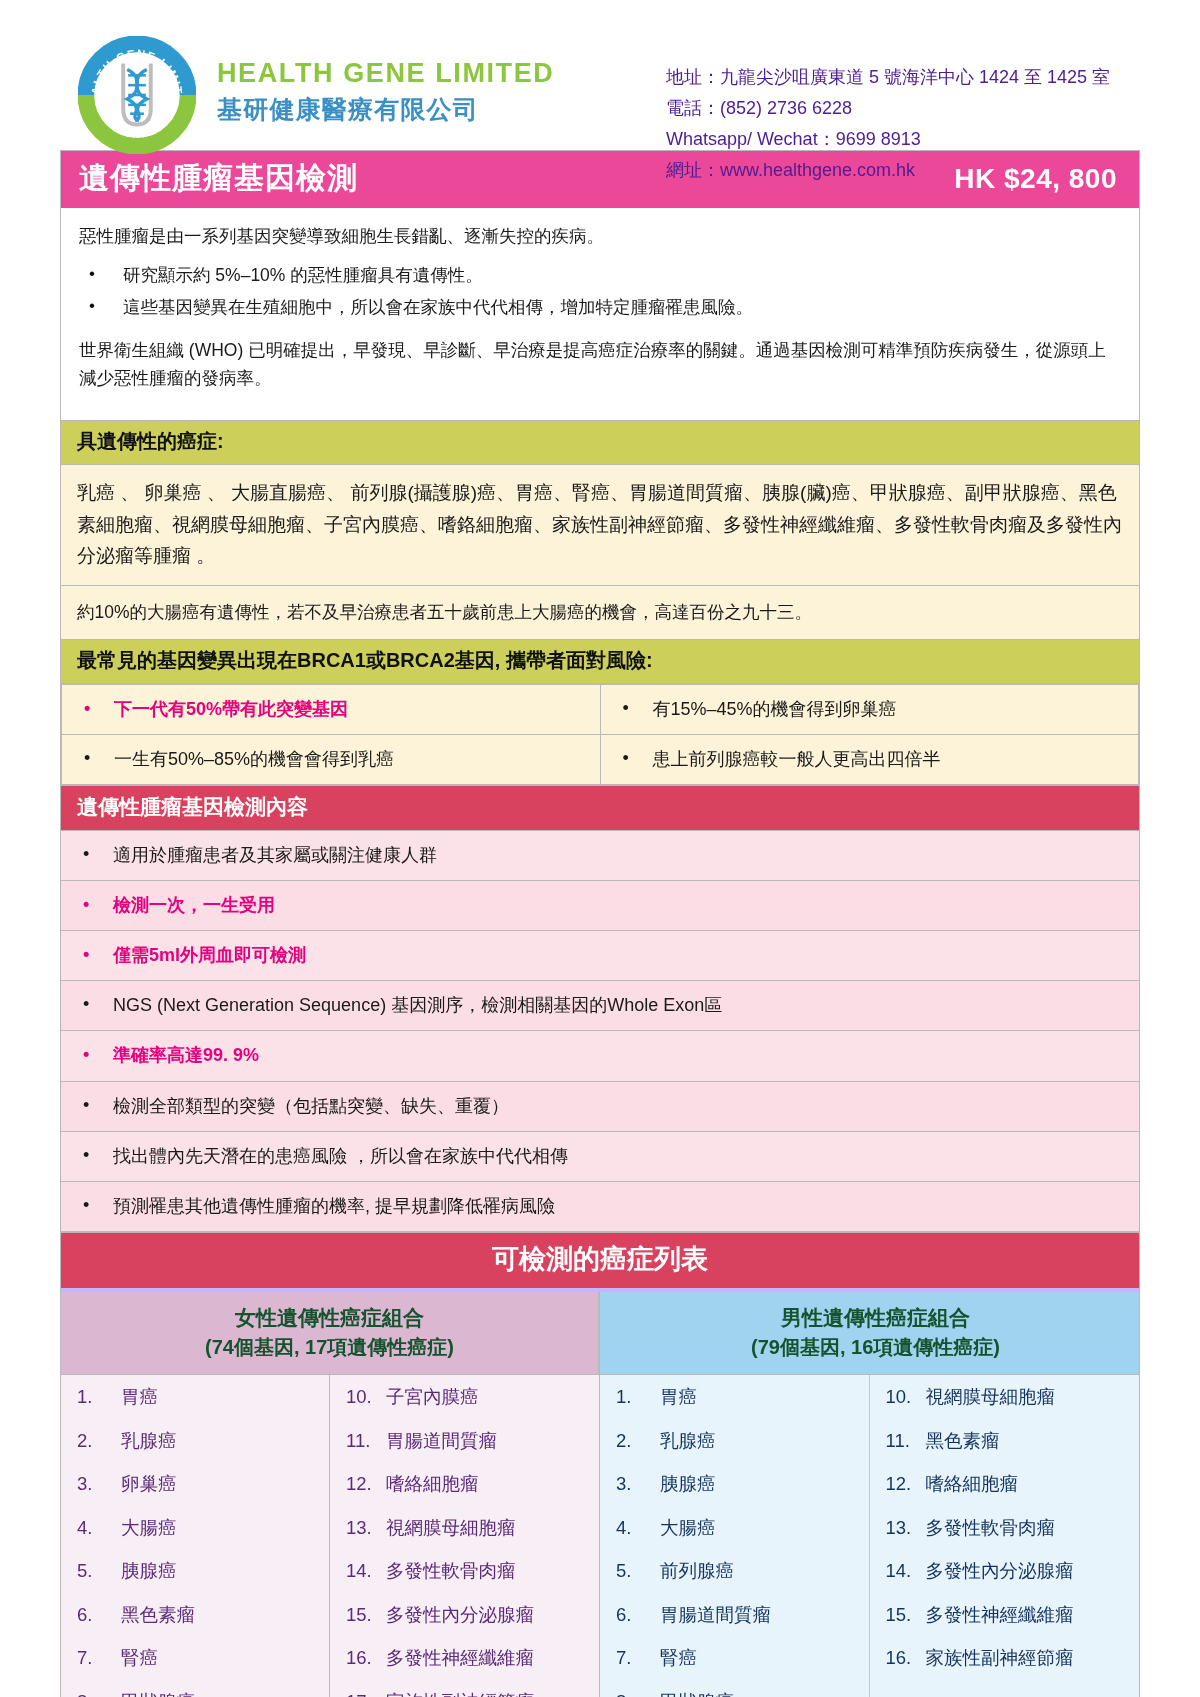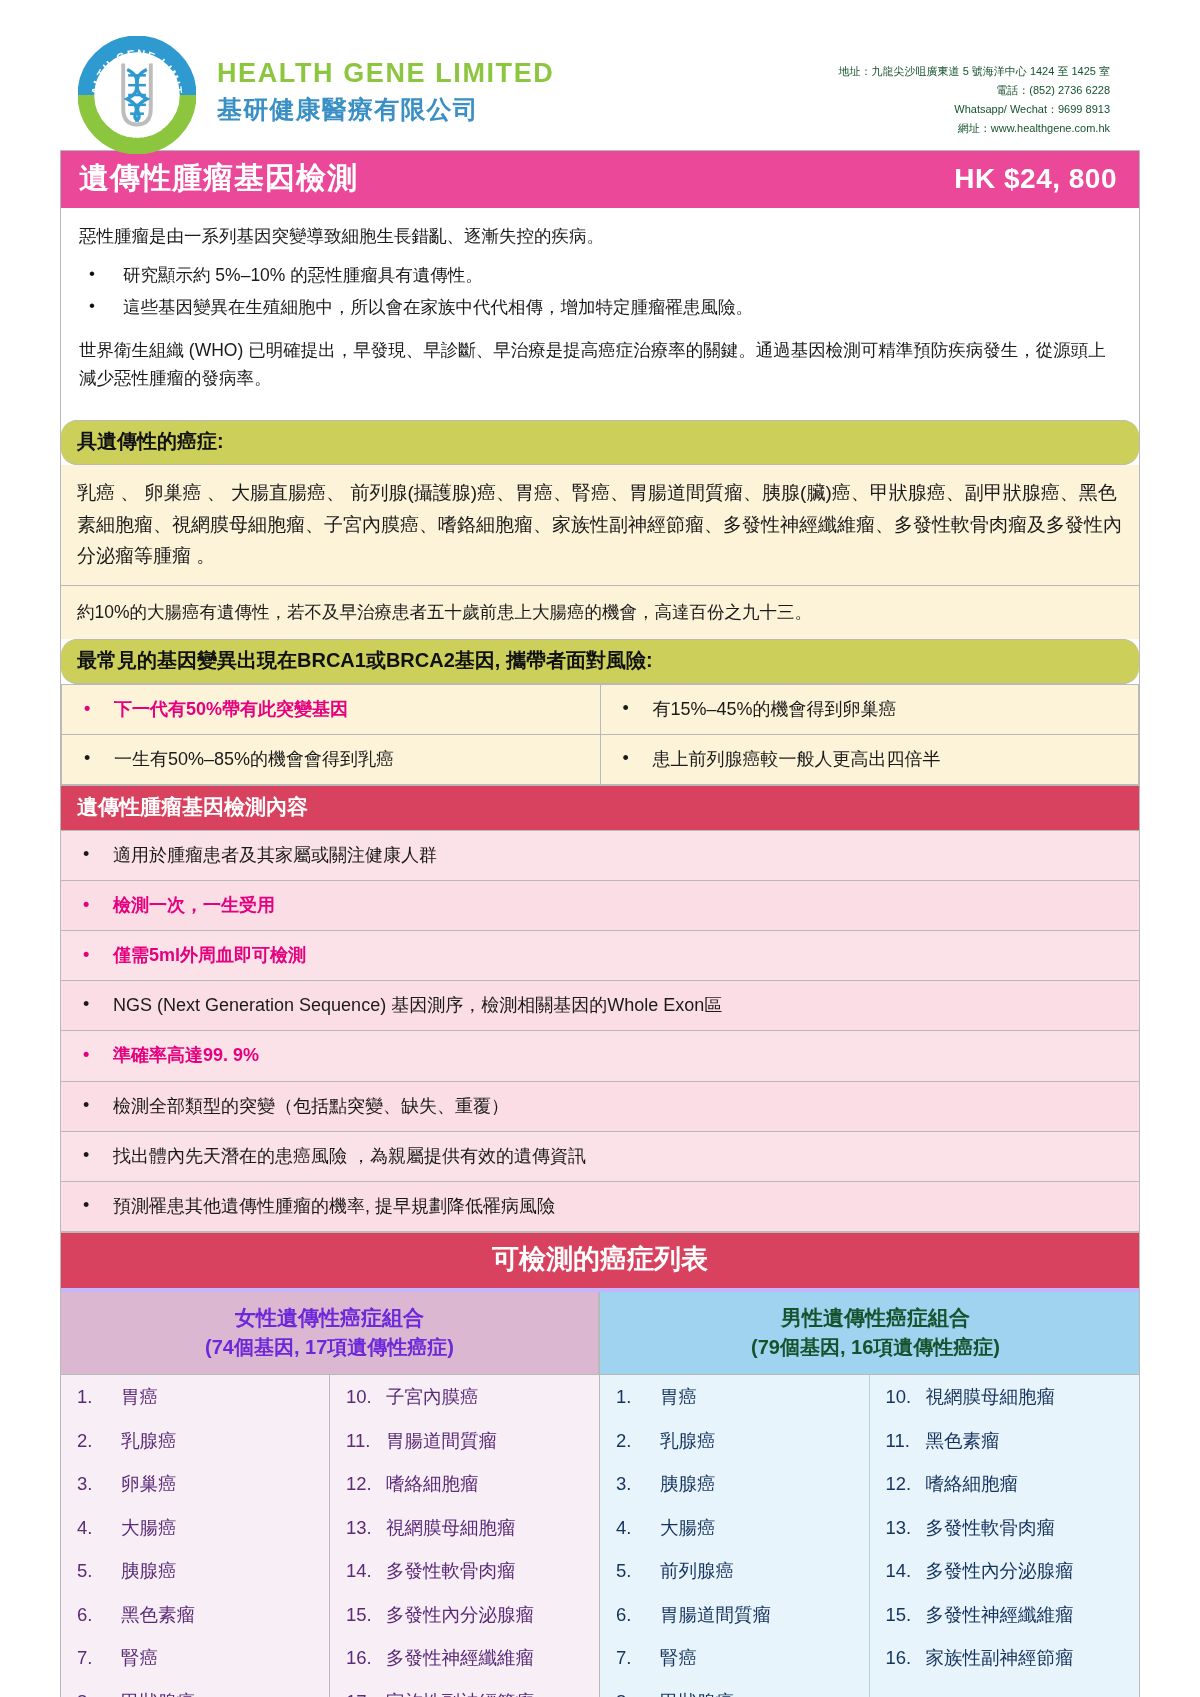--- a/index.html
+++ b/index.html
@@ -23,21 +23,21 @@
   .brand-en {
     font-size: 27px; font-weight: bold; letter-spacing: 1.6px;
     color: #8cc63f; line-height: 1.18; white-space: nowrap;
   }
   .brand-zh {
     font-size: 25px; font-weight: bold; letter-spacing: 1.2px;
     color: #3a8fc4; line-height: 1.3; margin-top: 3px; white-space: nowrap;
   }
   .contact {
     margin-left: auto; padding-top: 26px; padding-right: 30px;
-    font-size: 11px; color: #14532d; line-height: 1.72; text-align: right;
+    font-size: 18px; color: #4c1d95; line-height: 1.72; text-align: left;
   }
   .contact div { white-space: nowrap; }
 
   
   .card {
     margin: 0 60px; width: 1080px;
     border: 1px solid #b9b9b9;
     background: #fff;
   }
 
@@ -62,21 +62,21 @@
   .intro ul li::before {
     content: "•"; position: absolute; left: 10px; top: -1px;
     font-size: 17px; color: #111;
   }
 
   
   .bar-olive {
     background: #ccd05a; color: #111;
     font-size: 20px; font-weight: bold;
     padding: 7px 16px 9px 16px;
-    border-top: 1px solid #b9b9b9; border-bottom: 1px solid #b9b9b9; border-radius: 16px;
+    border-top: 1px solid #b9b9b9; border-bottom: 1px solid #b9b9b9;
   }
   .bar-pink {
     background: #d9425f; color: #fff;
     font-size: 21px; font-weight: bold;
     padding: 7px 16px 9px 16px;
     border-top: 1px solid #b9b9b9; border-bottom: 1px solid #b9b9b9;
   }
   .bar-pink-center {
     background: #d9425f; color: #fff;
     font-size: 27px; font-weight: bold; text-align: center;
@@ -117,21 +117,21 @@
 
   
   .panels { display: flex; width: 100%; }
   .panel { width: 50%; }
   .panel-head {
     text-align: center; font-size: 21px; font-weight: bold;
     line-height: 1.42; padding: 11px 8px 13px 8px;
     border-bottom: 1px solid #b9b9b9;
   }
   .panel-head .sub { font-size: 20px; font-weight: bold; display:block; }
-  .panel-f .panel-head { background: #dcb7d2; color: #6d28d9; border-right: 1px solid #b9b9b9; }
+  .panel-f .panel-head { background: #dcb7d2; color: #14532d; border-right: 1px solid #b9b9b9; }
   .panel-m .panel-head { background: #9fd3ef; color: #14532d; padding-left: 20px; }
   .panel-f { border-right: 1px solid #b9b9b9; }
 
   .cols { display: flex; height: 424px; }
   .col { width: 50%; padding: 10px 0 0 0; }
   .panel-f .col { background: #f7eef6; color: #5b2a78; }
   .panel-f .col-a { border-right: 1px solid #c9b2c9; }
   .panel-m .col { background: #e8f4fc; color: #14335e; }
   .panel-m .col-a { border-right: 1px solid #b4cfe2; }
 
@@ -246,21 +246,21 @@
       <div class="crow">
           <span class="bul">NGS (Next Generation Sequence) 基因測序，檢測相關基因的Whole Exon區</span>
         </div>
       <div class="crow">
           <span class="bul magenta">準確率高達99. 9%</span>
         </div>
       <div class="crow">
           <span class="bul">檢測全部類型的突變（包括點突變、缺失、重覆）</span>
         </div>
       <div class="crow">
-          <span class="bul">找出體內先天潛在的患癌風險 ，為親屬提供有效的遺傳資訊</span>
+          <span class="bul">找出體內先天潛在的患癌風險 ，所以會在家族中代代相傳</span>
         </div>
       <div class="crow">
           <span class="bul">預測罹患其他遺傳性腫瘤的機率, 提早規劃降低罹病風險</span>
         </div>
     </div>
 
     <div class="bar-pink-center">可檢測的癌症列表</div>
 
     <div class="panels">
 

